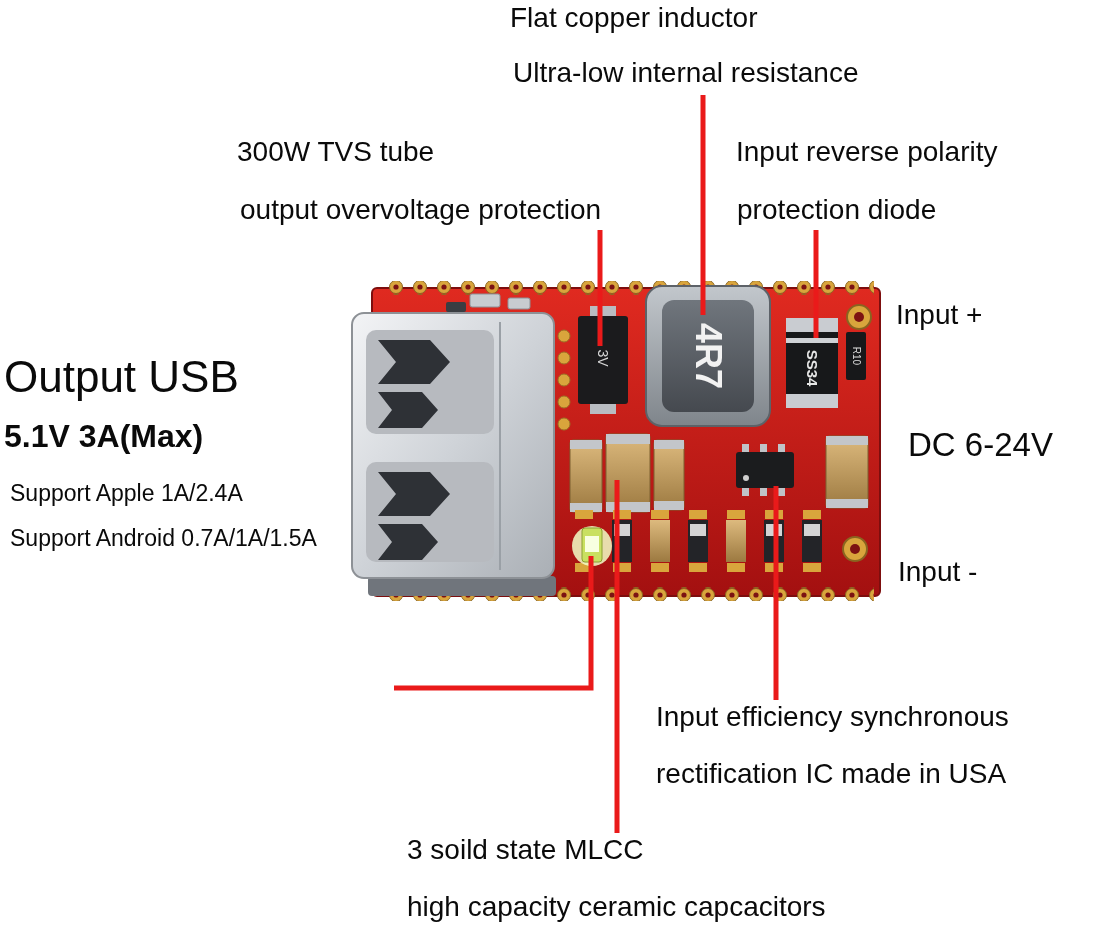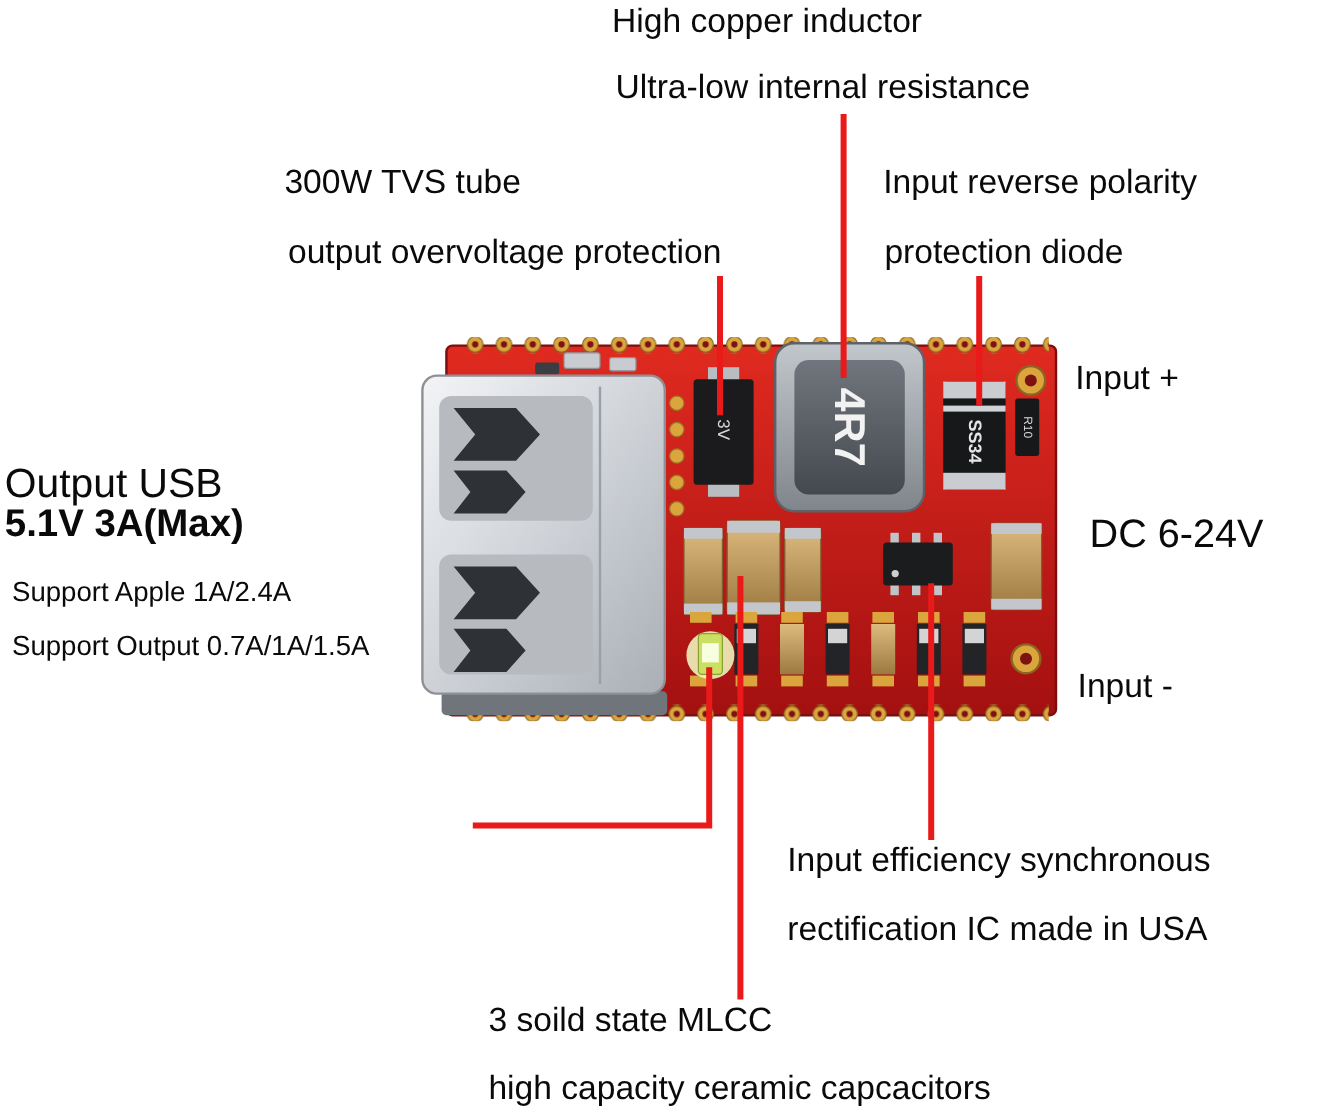--- a/index.html
+++ b/index.html
@@ -2,21 +2,21 @@
 <html><head>
 <meta charset="utf-8">
 <style>
   html,body{margin:0;padding:0;background:#ffffff;}
   .canvas{
     position:relative;width:1103px;height:929px;background:#ffffff;
     font-family:"Liberation Sans",sans-serif;color:#0a0a0a;overflow:hidden;
   }
   .art{position:absolute;left:0;top:0;}
   .lbl{position:absolute;font-size:28px;white-space:nowrap;line-height:1.1;}
-  .lbl.big{font-size:34px;margin-top:32px;}
+  .lbl.big{font-size:44px;}
   .lbl.spec{font-size:32px;font-weight:bold;}
   .lbl.dc{font-size:33px;font-weight:normal;}
   .lbl.small{font-size:23px;}
 </style>
 </head>
 <body>
 
 <div class="canvas">
 
   <svg class="art" width="1103" height="929" viewBox="0 0 1103 929">
@@ -175,37 +175,37 @@
     <g stroke="#ea1a1a" stroke-width="5" fill="none">
       <line x1="600" y1="230" x2="600" y2="346"></line>
       <line x1="703" y1="95" x2="703" y2="315"></line>
       <line x1="816" y1="230" x2="816" y2="338"></line>
       <polyline points="394,688 591,688 591,556"></polyline>
       <line x1="617" y1="480" x2="617" y2="833"></line>
       <line x1="776" y1="486" x2="776" y2="700"></line>
     </g>
   </svg>
 
-  <div class="lbl" style="left:510px;top:3px">High copper inductor</div>
+  <div class="lbl" style="left:510px;top:3px">Flat copper inductor</div>
   <div class="lbl" style="left:513px;top:58px">Ultra-low internal resistance</div>
 
   <div class="lbl" style="left:237px;top:137px">300W TVS tube</div>
   <div class="lbl" style="left:240px;top:195px">output overvoltage protection</div>
 
   <div class="lbl" style="left:737px;top:195px">protection diode</div>
   <div class="lbl" style="left:736px;top:137px">Input reverse polarity</div>
 
   <div class="lbl" style="left:896px;top:300px">Input +</div>
   <div class="lbl dc" style="left:908px;top:427px">DC 6-24V</div>
   <div class="lbl" style="left:898px;top:557px">Input -</div>
 
   <div class="lbl big" style="left:4px;top:353px">Output USB</div>
   <div class="lbl spec" style="left:4px;top:419px">5.1V 3A(Max)</div>
   <div class="lbl small" style="left:10px;top:481px">Support Apple 1A/2.4A</div>
-  <div class="lbl small" style="left:10px;top:526px">Support Output 0.7A/1A/1.5A</div>
+  <div class="lbl small" style="left:10px;top:526px">Support Android 0.7A/1A/1.5A</div>
 
 
   <div class="lbl" style="left:656px;top:702px">Input efficiency synchronous</div>
   <div class="lbl" style="left:656px;top:759px">rectification IC made in USA</div>
 
   <div class="lbl" style="left:407px;top:835px">3 soild state MLCC</div>
   <div class="lbl" style="left:407px;top:892px">high capacity ceramic capcacitors</div>
 
 </div>
 

